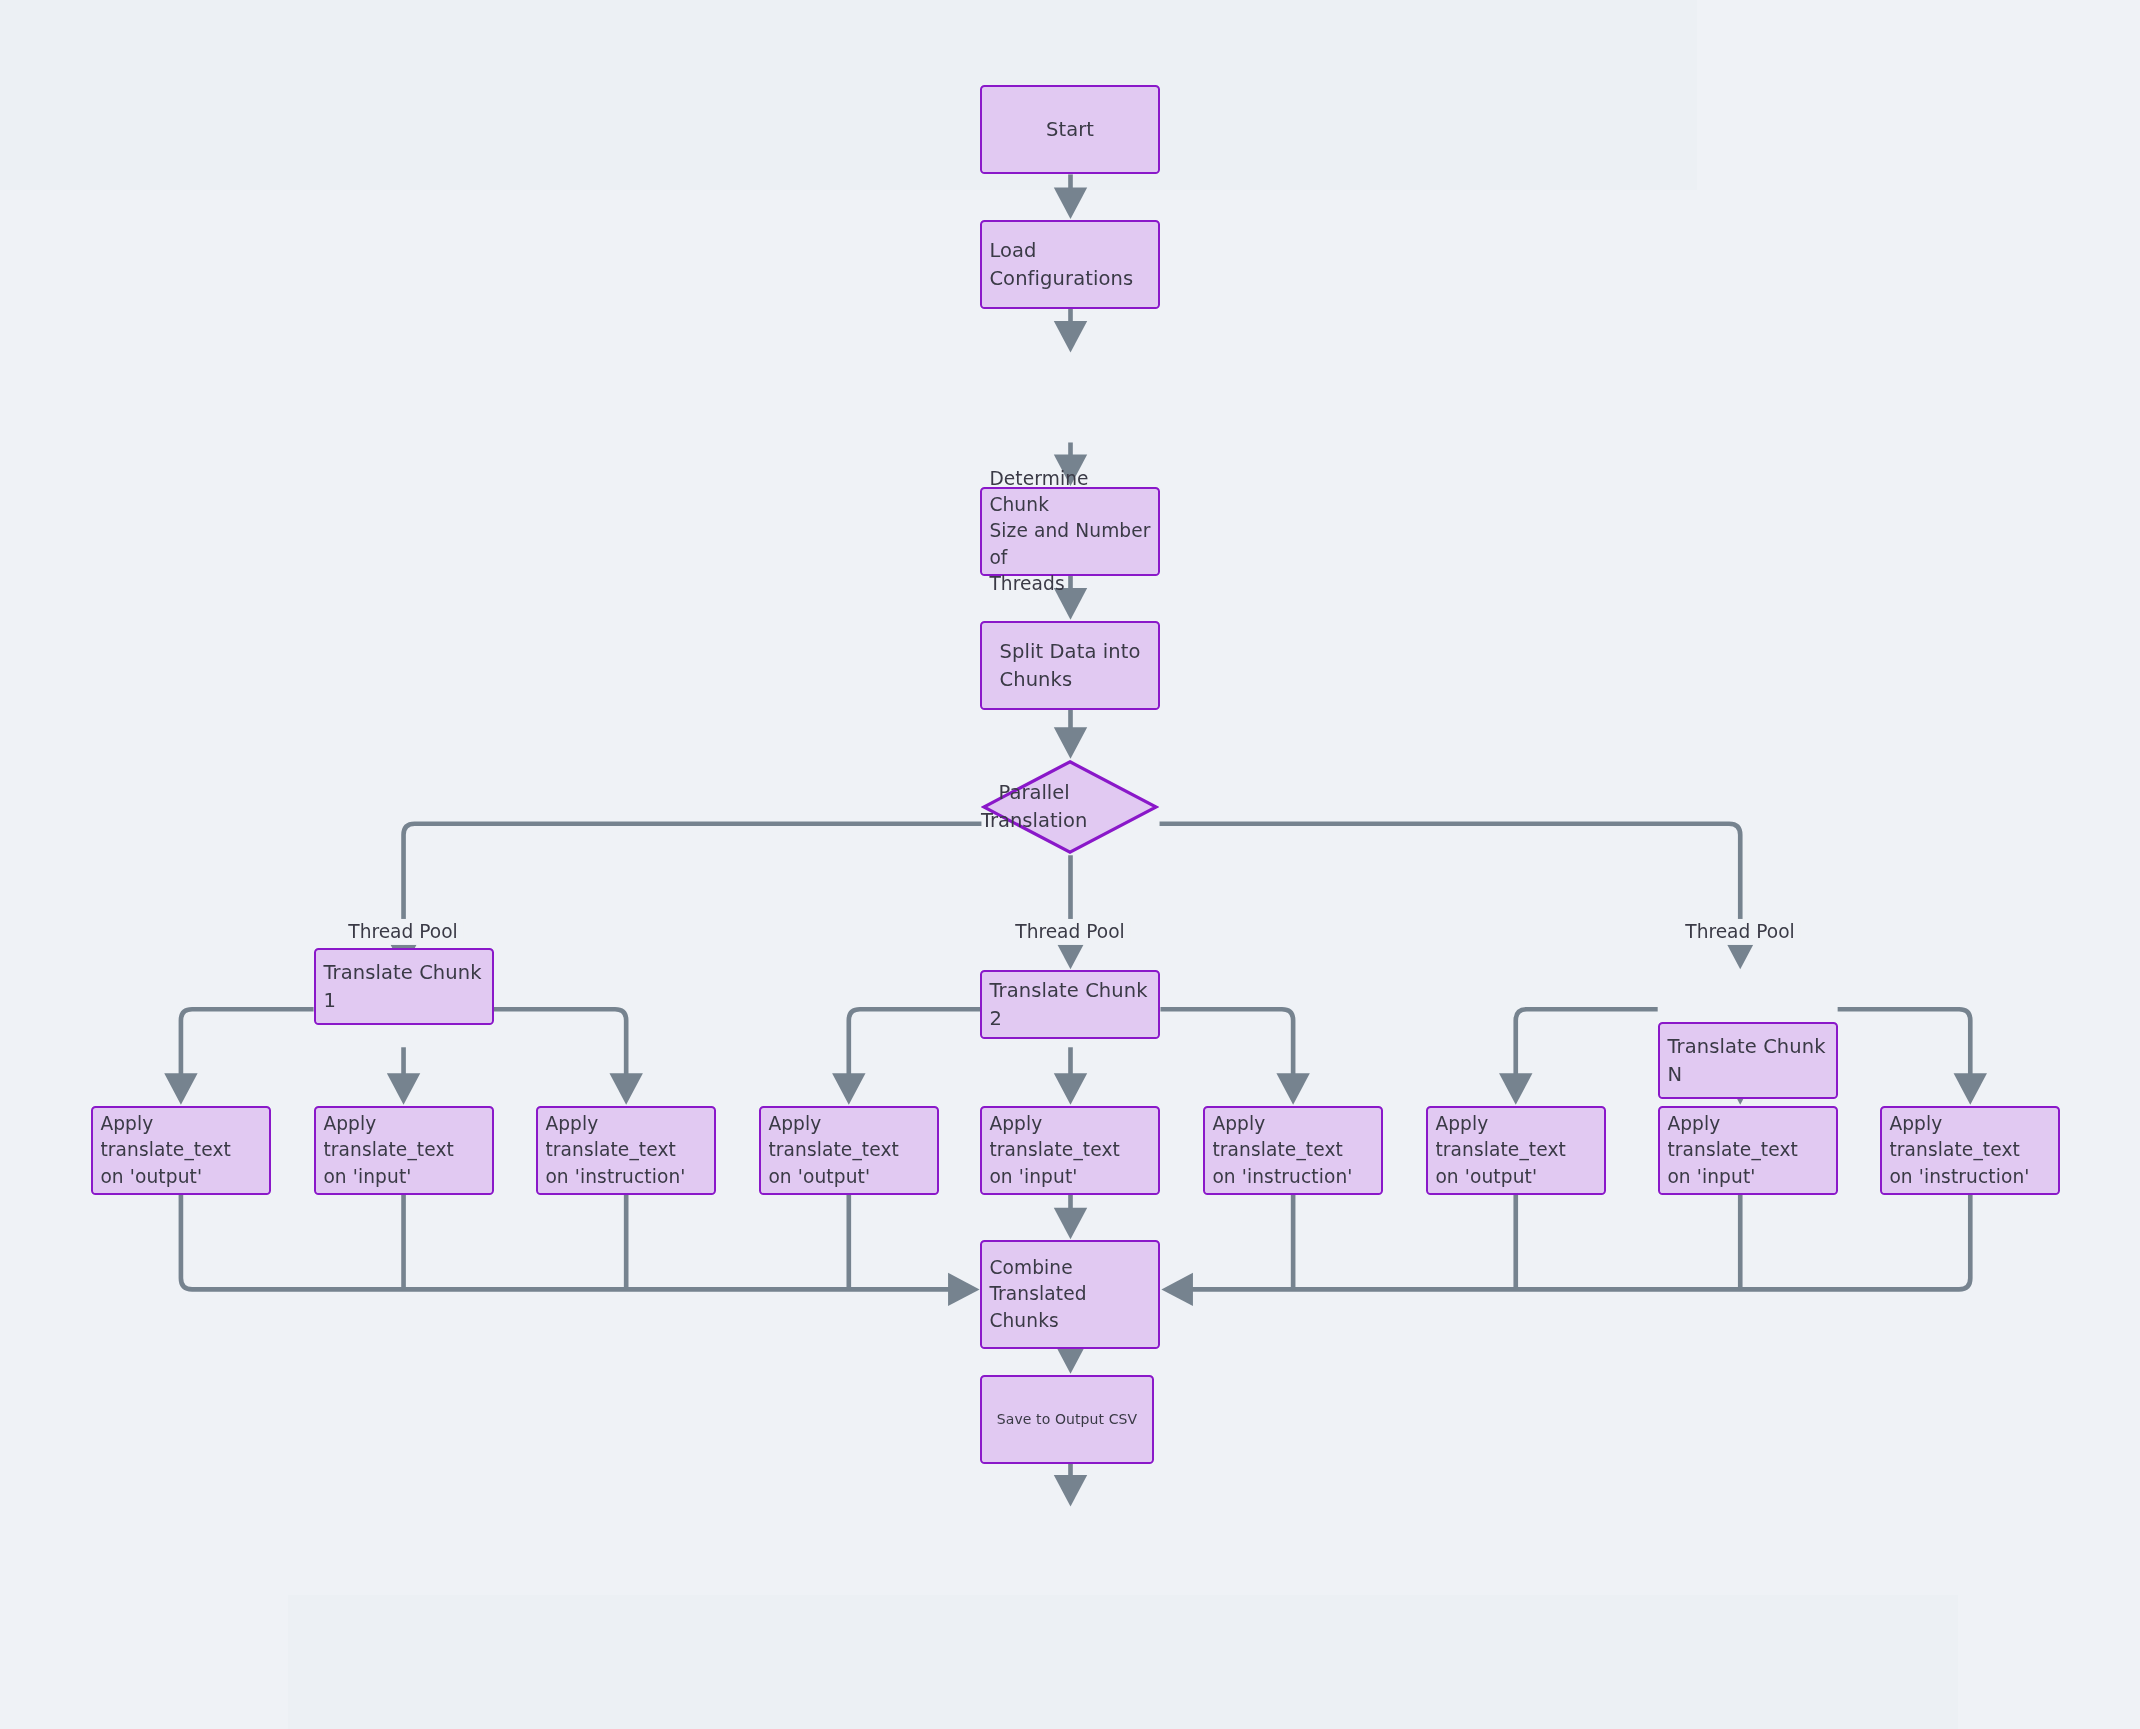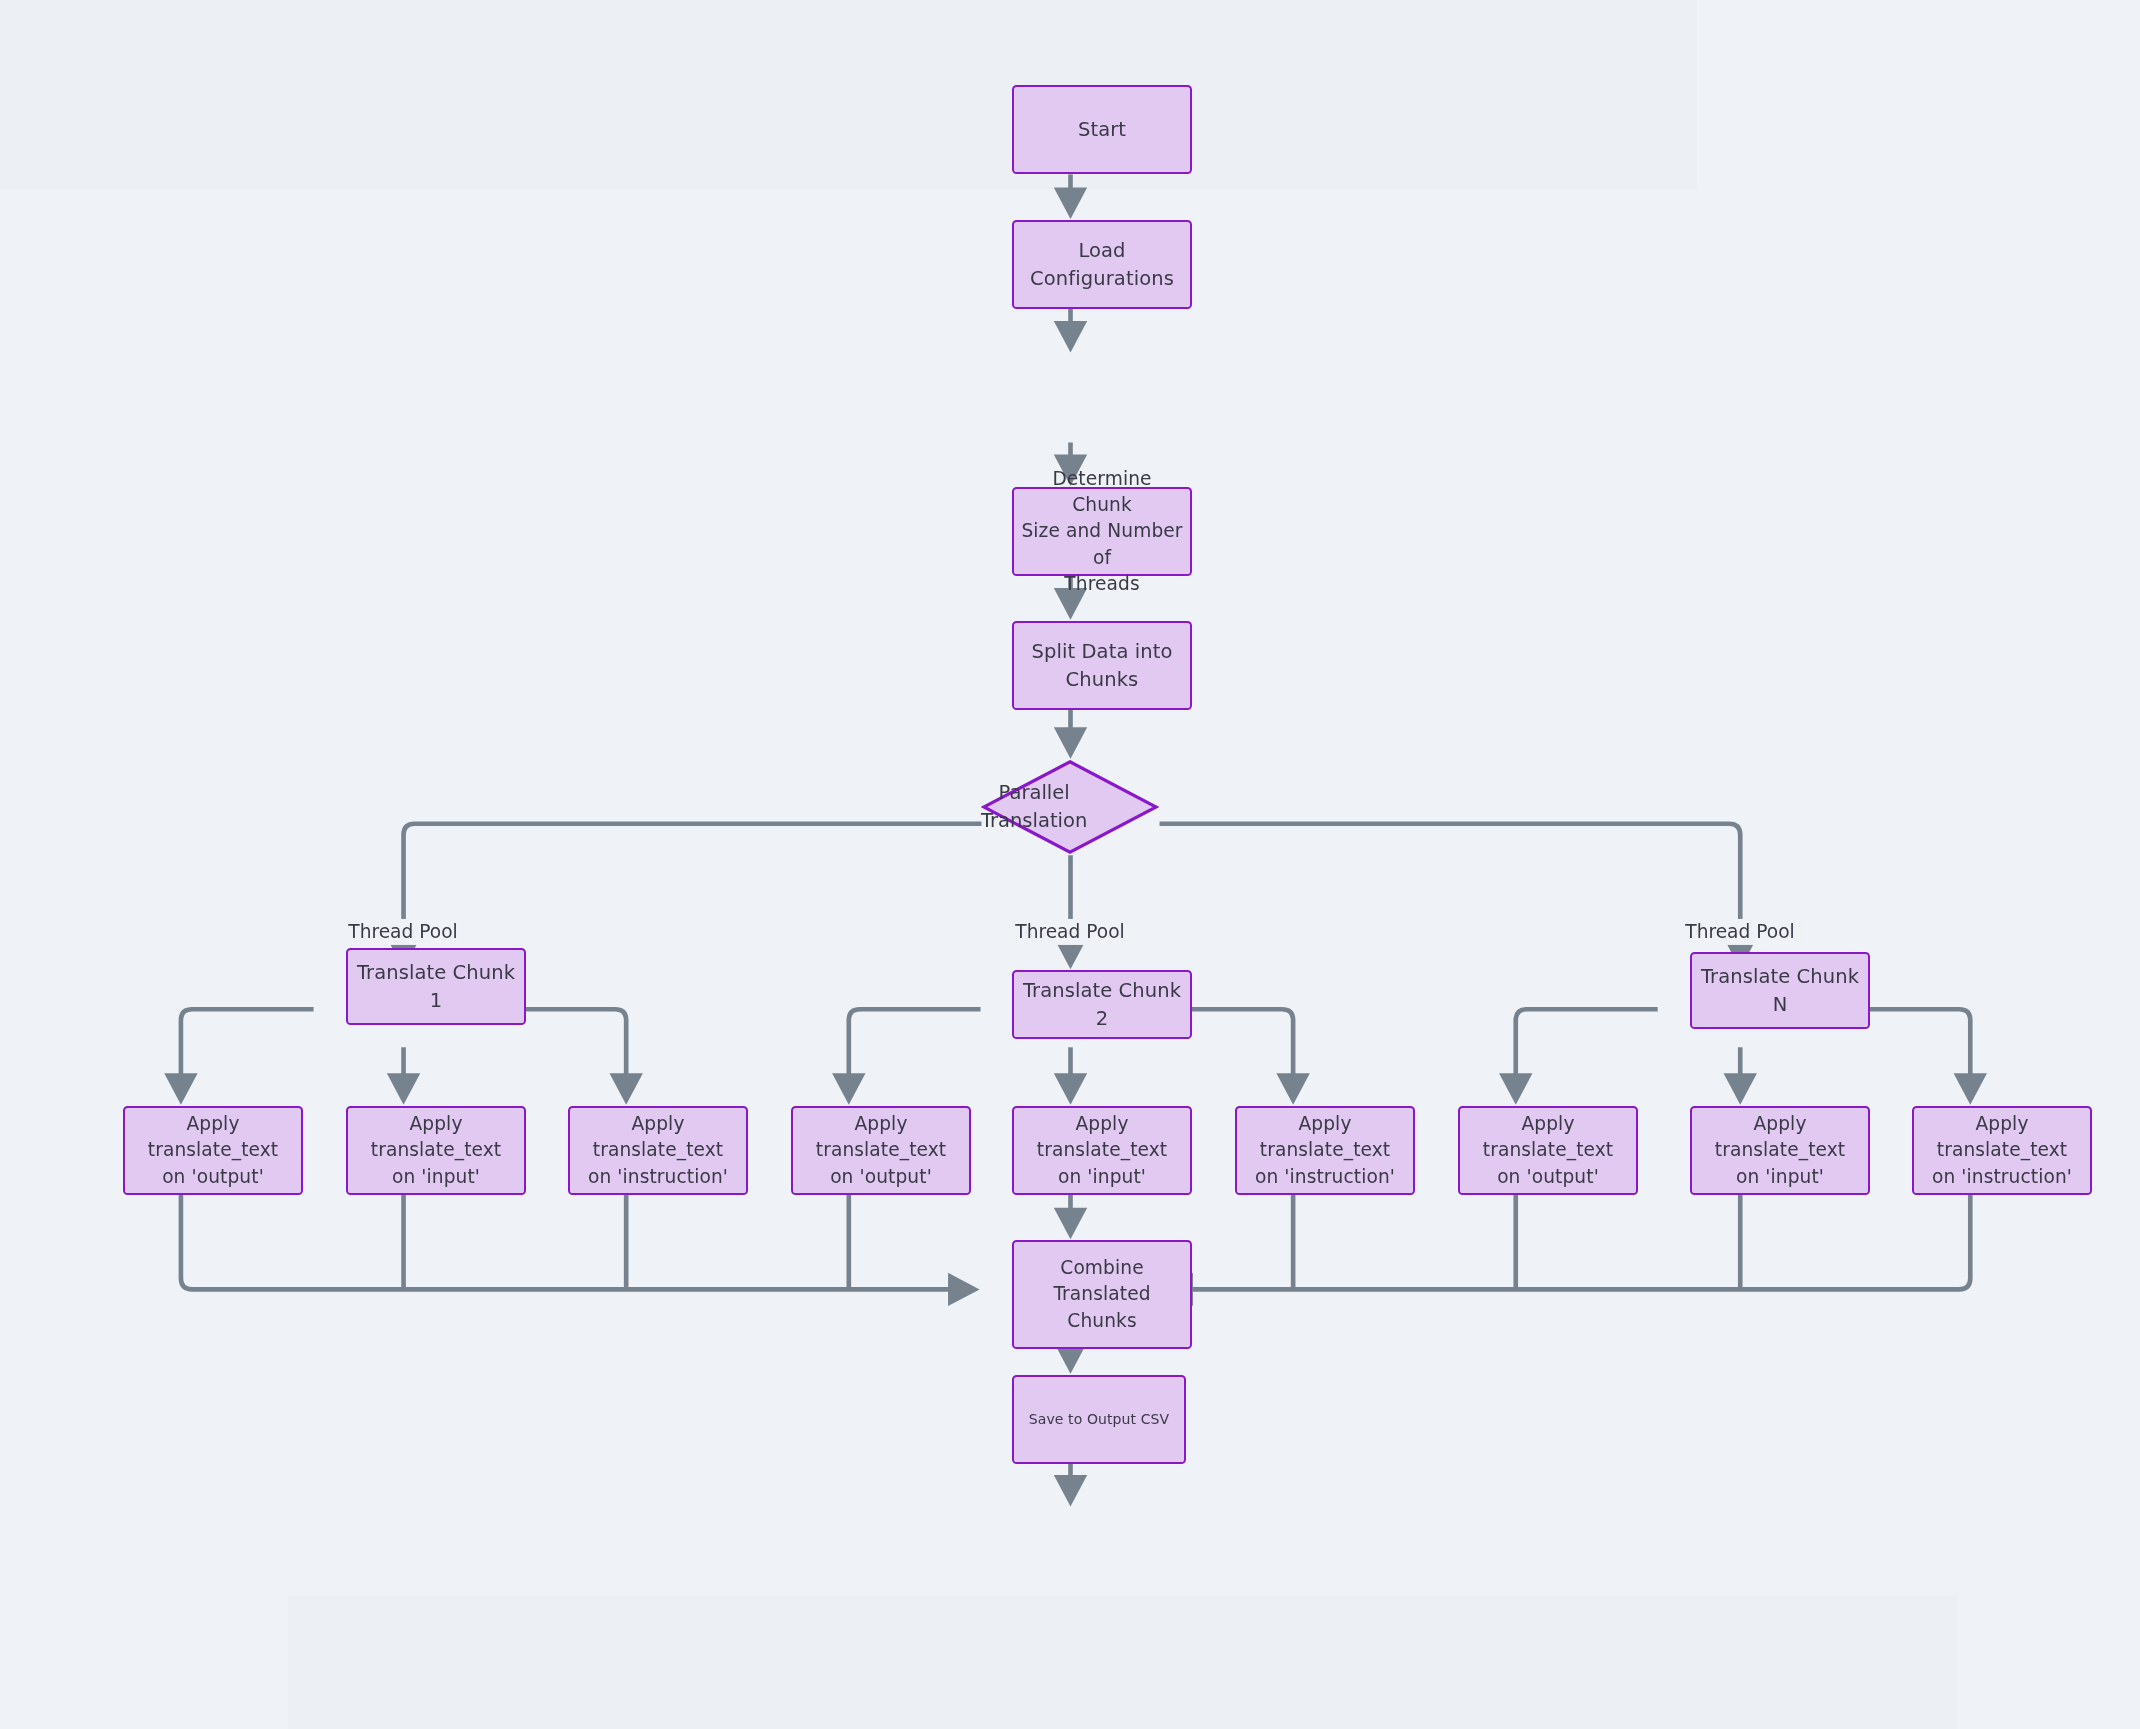--- a/index.html
+++ b/index.html
@@ -41,28 +41,26 @@
 
   .node {
     position: absolute;
     box-sizing: border-box;
     background: #e1c9f2;
     border: 2.8px solid #8a18c9;
     border-radius: 4.6px;
     display: flex;
     align-items: center;
     justify-content: center;
-    text-align: center;
     color: #3a3a46;
     font-size: 19.5px;
     line-height: 1.42;
     letter-spacing: 0.1px;
     padding: 3.7px 7.4px;
     white-space: pre-line;
-    margin-left: 32px;
   }
 
   .diamond-wrap {
     position: absolute;
     display: flex;
     align-items: center;
     justify-content: flex-start;
   }
   .diamond-shape {
     position: absolute;
@@ -166,21 +164,21 @@
   <div class="diamond-wrap" style="left:981px;top:759px;width:178px;height:96px">
     <svg class="diamond-shape" viewBox="0 0 192 104" preserveAspectRatio="none">
       <polygon points="96,3 189,52 96,101 3,52" fill="#e1c9f2" stroke="#8a18c9" stroke-width="3.2" vector-effect="non-scaling-stroke"></polygon>
     </svg>
     <div class="diamond-label">Parallel
 Translation</div>
   </div>
 
   <div class="node" style="left:314px;top:948px;width:180px;height:77px">Translate Chunk 1</div>
   <div class="node" style="left:980px;top:970px;width:180px;height:69px">Translate Chunk 2</div>
-  <div class="node" style="left:1658px;top:952px;width:180px;height:77px">Translate Chunk N</div>
+  <div class="node" style="left:1658px;top:1022px;width:180px;height:77px">Translate Chunk N</div>
 
   <div class="node" style="left:91px;top:1106px;width:180px;height:89px;font-size:18.6px">Apply translate_text
 on 'output'</div>
   <div class="node" style="left:314px;top:1106px;width:180px;height:89px;font-size:18.6px">Apply translate_text
 on 'input'</div>
   <div class="node" style="left:536px;top:1106px;width:180px;height:89px;font-size:18.6px">Apply translate_text
 on 'instruction'</div>
 
   <div class="node" style="left:759px;top:1106px;width:180px;height:89px;font-size:18.6px">Apply translate_text
 on 'output'</div>

